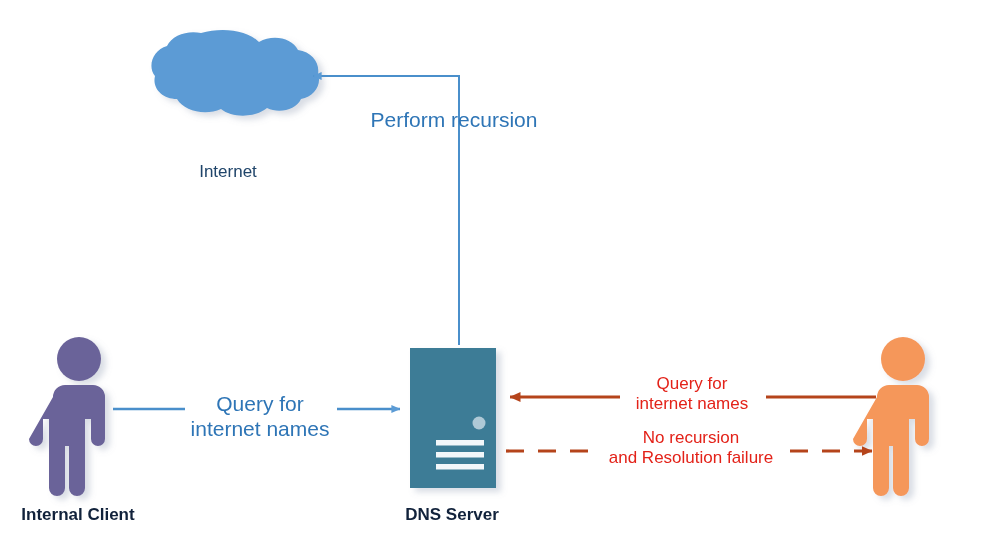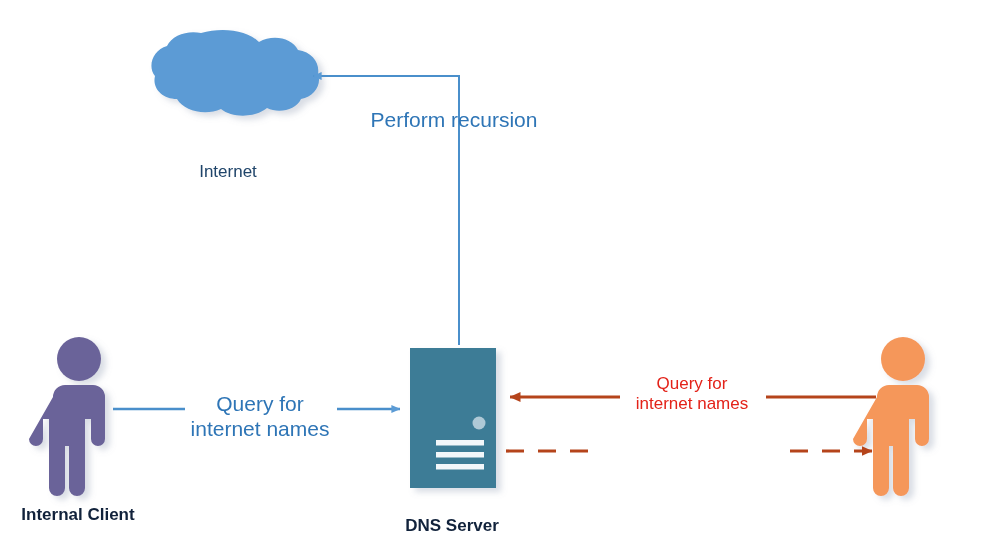--- a/index.html
+++ b/index.html
@@ -177,19 +177,23 @@
   <div class="txt lbl-blue centered" style="left:260px; top:392px;">
     <div>Query for</div>
     <div>internet names</div>
   </div>
 
   <div class="txt lbl-red centered" style="left:692px; top:374px;">
     <div>Query for</div>
     <div>internet names</div>
   </div>
 
+  <div class="txt lbl-red centered" style="left:691px; top:428px;">
+    <div>No recursion</div>
+    <div>and Resolution failure</div>
+  </div>
 
   <div class="txt lbl-node centered" style="left:78px; top:505px;">Internal Client</div>
 
-  <div class="txt lbl-node centered" style="left:452px; top:505px;margin-top:11px;">DNS Server</div>
+  <div class="txt lbl-node centered" style="left:452px; top:505px;">DNS Server</div>
 
 
 </div>
 
 </body></html>

